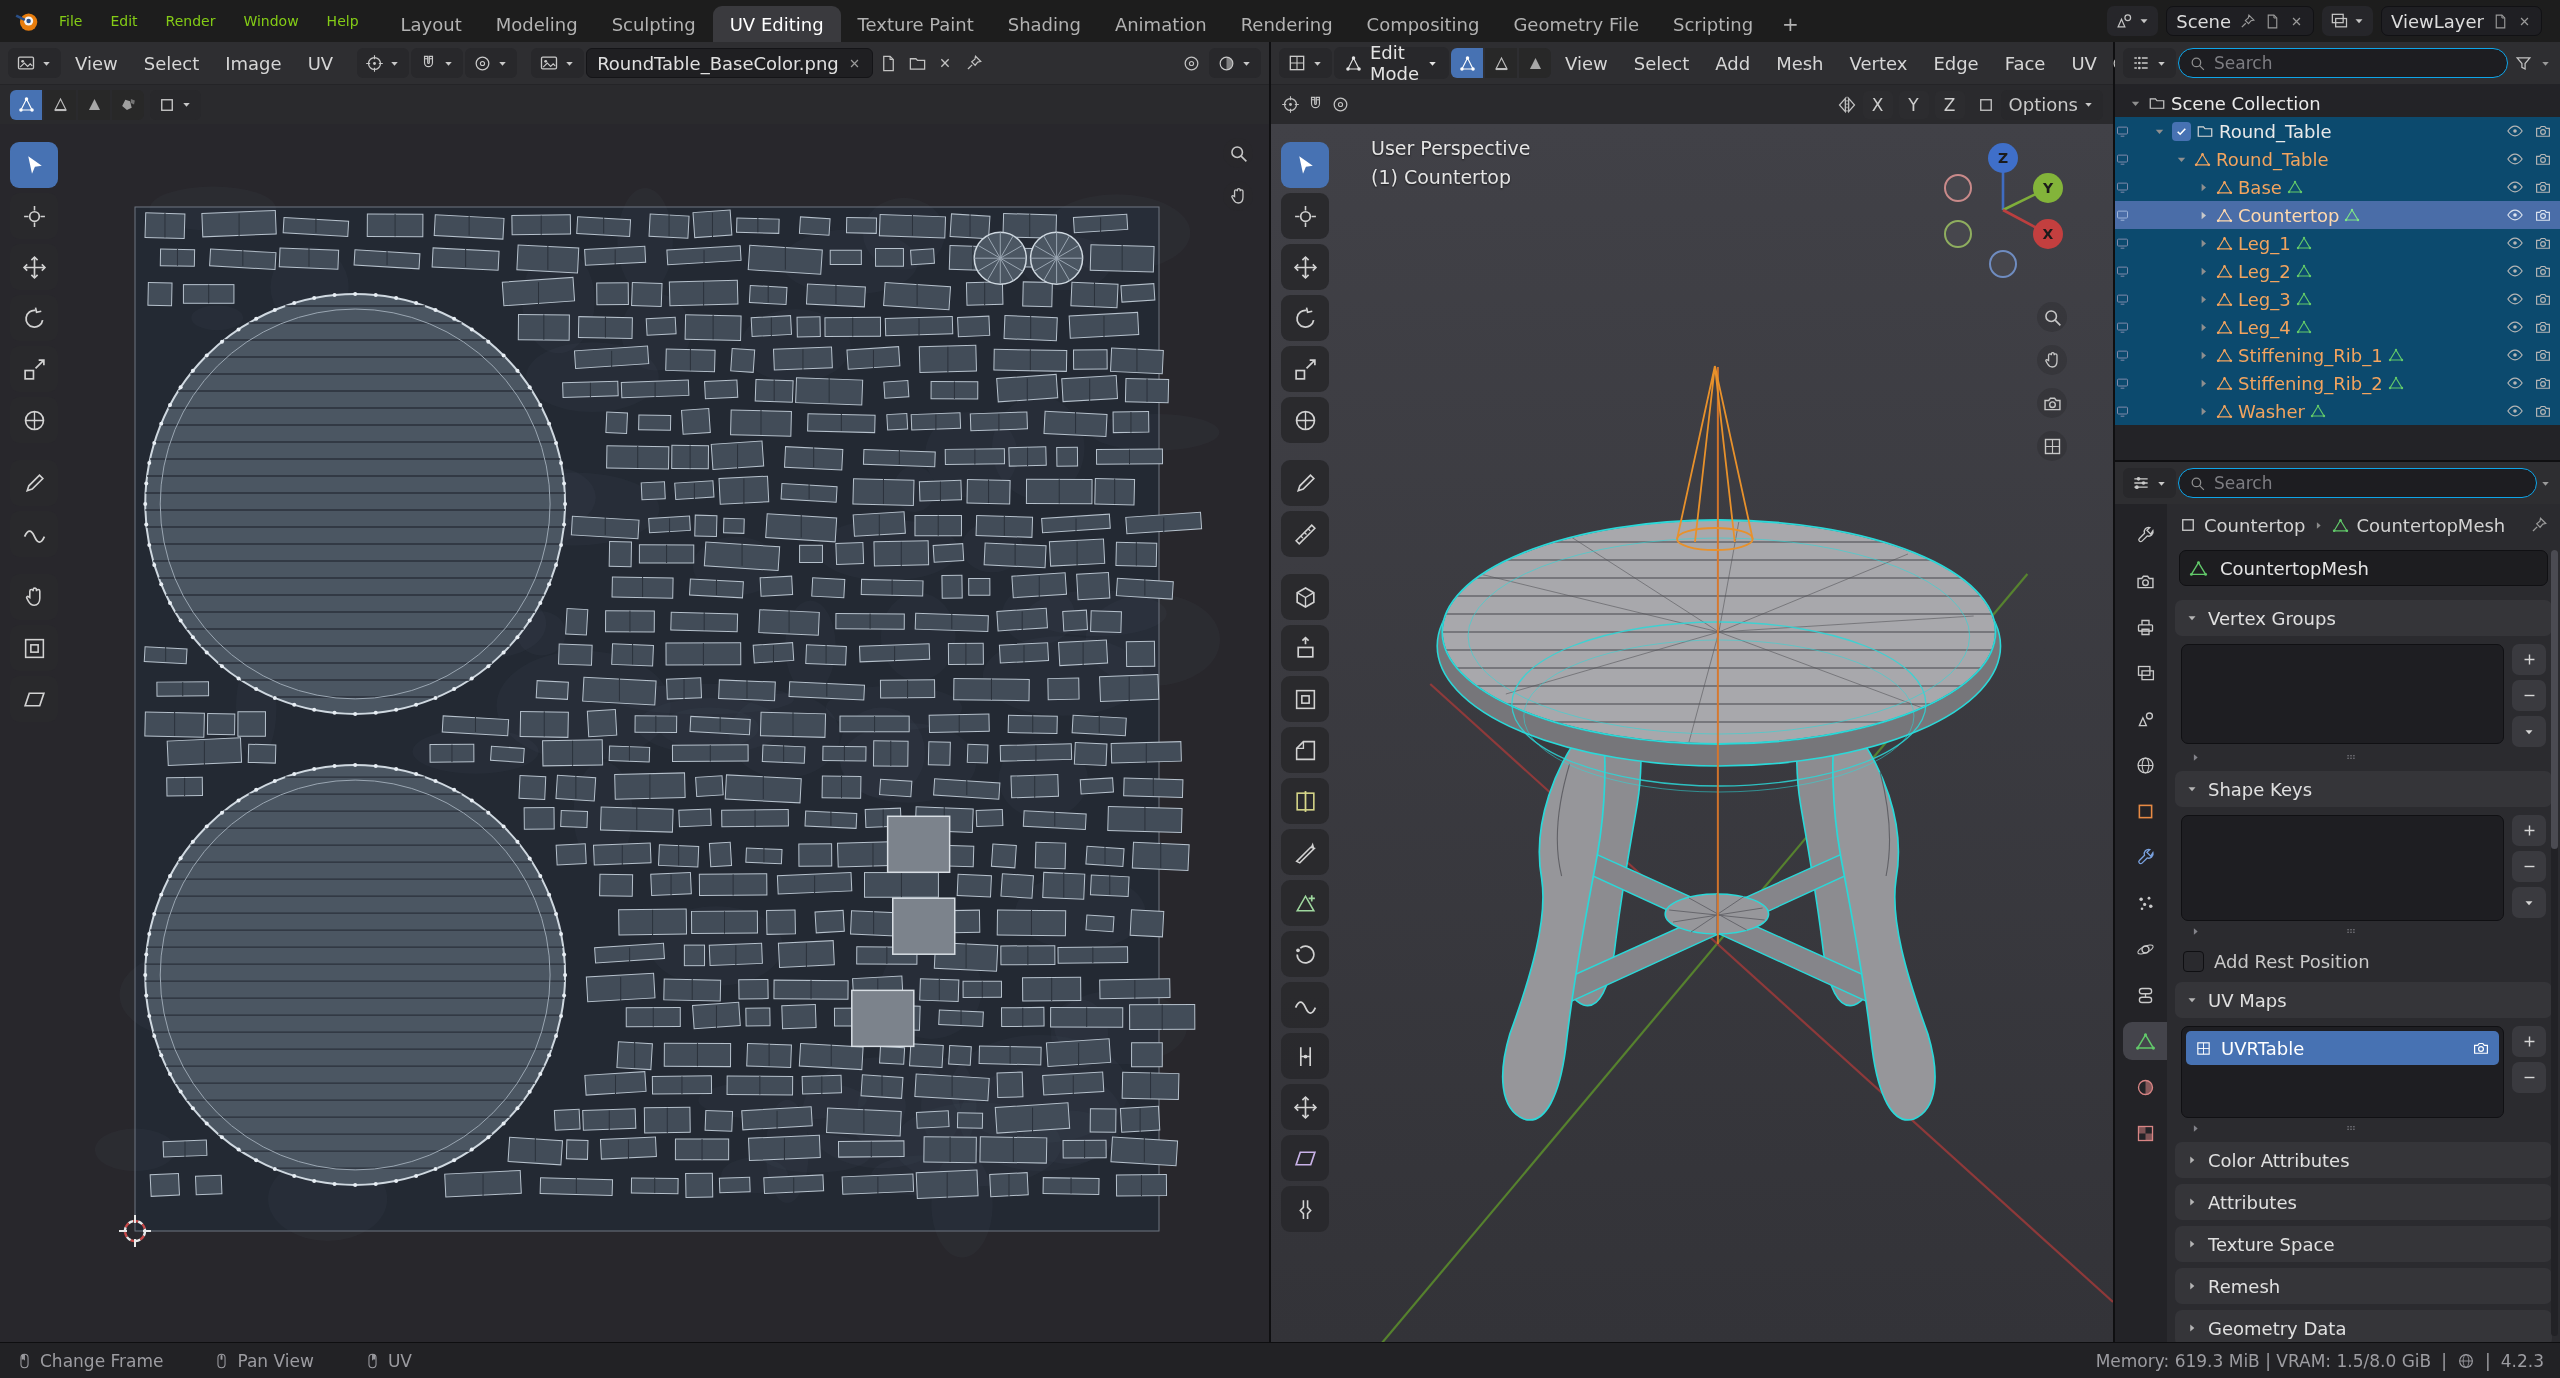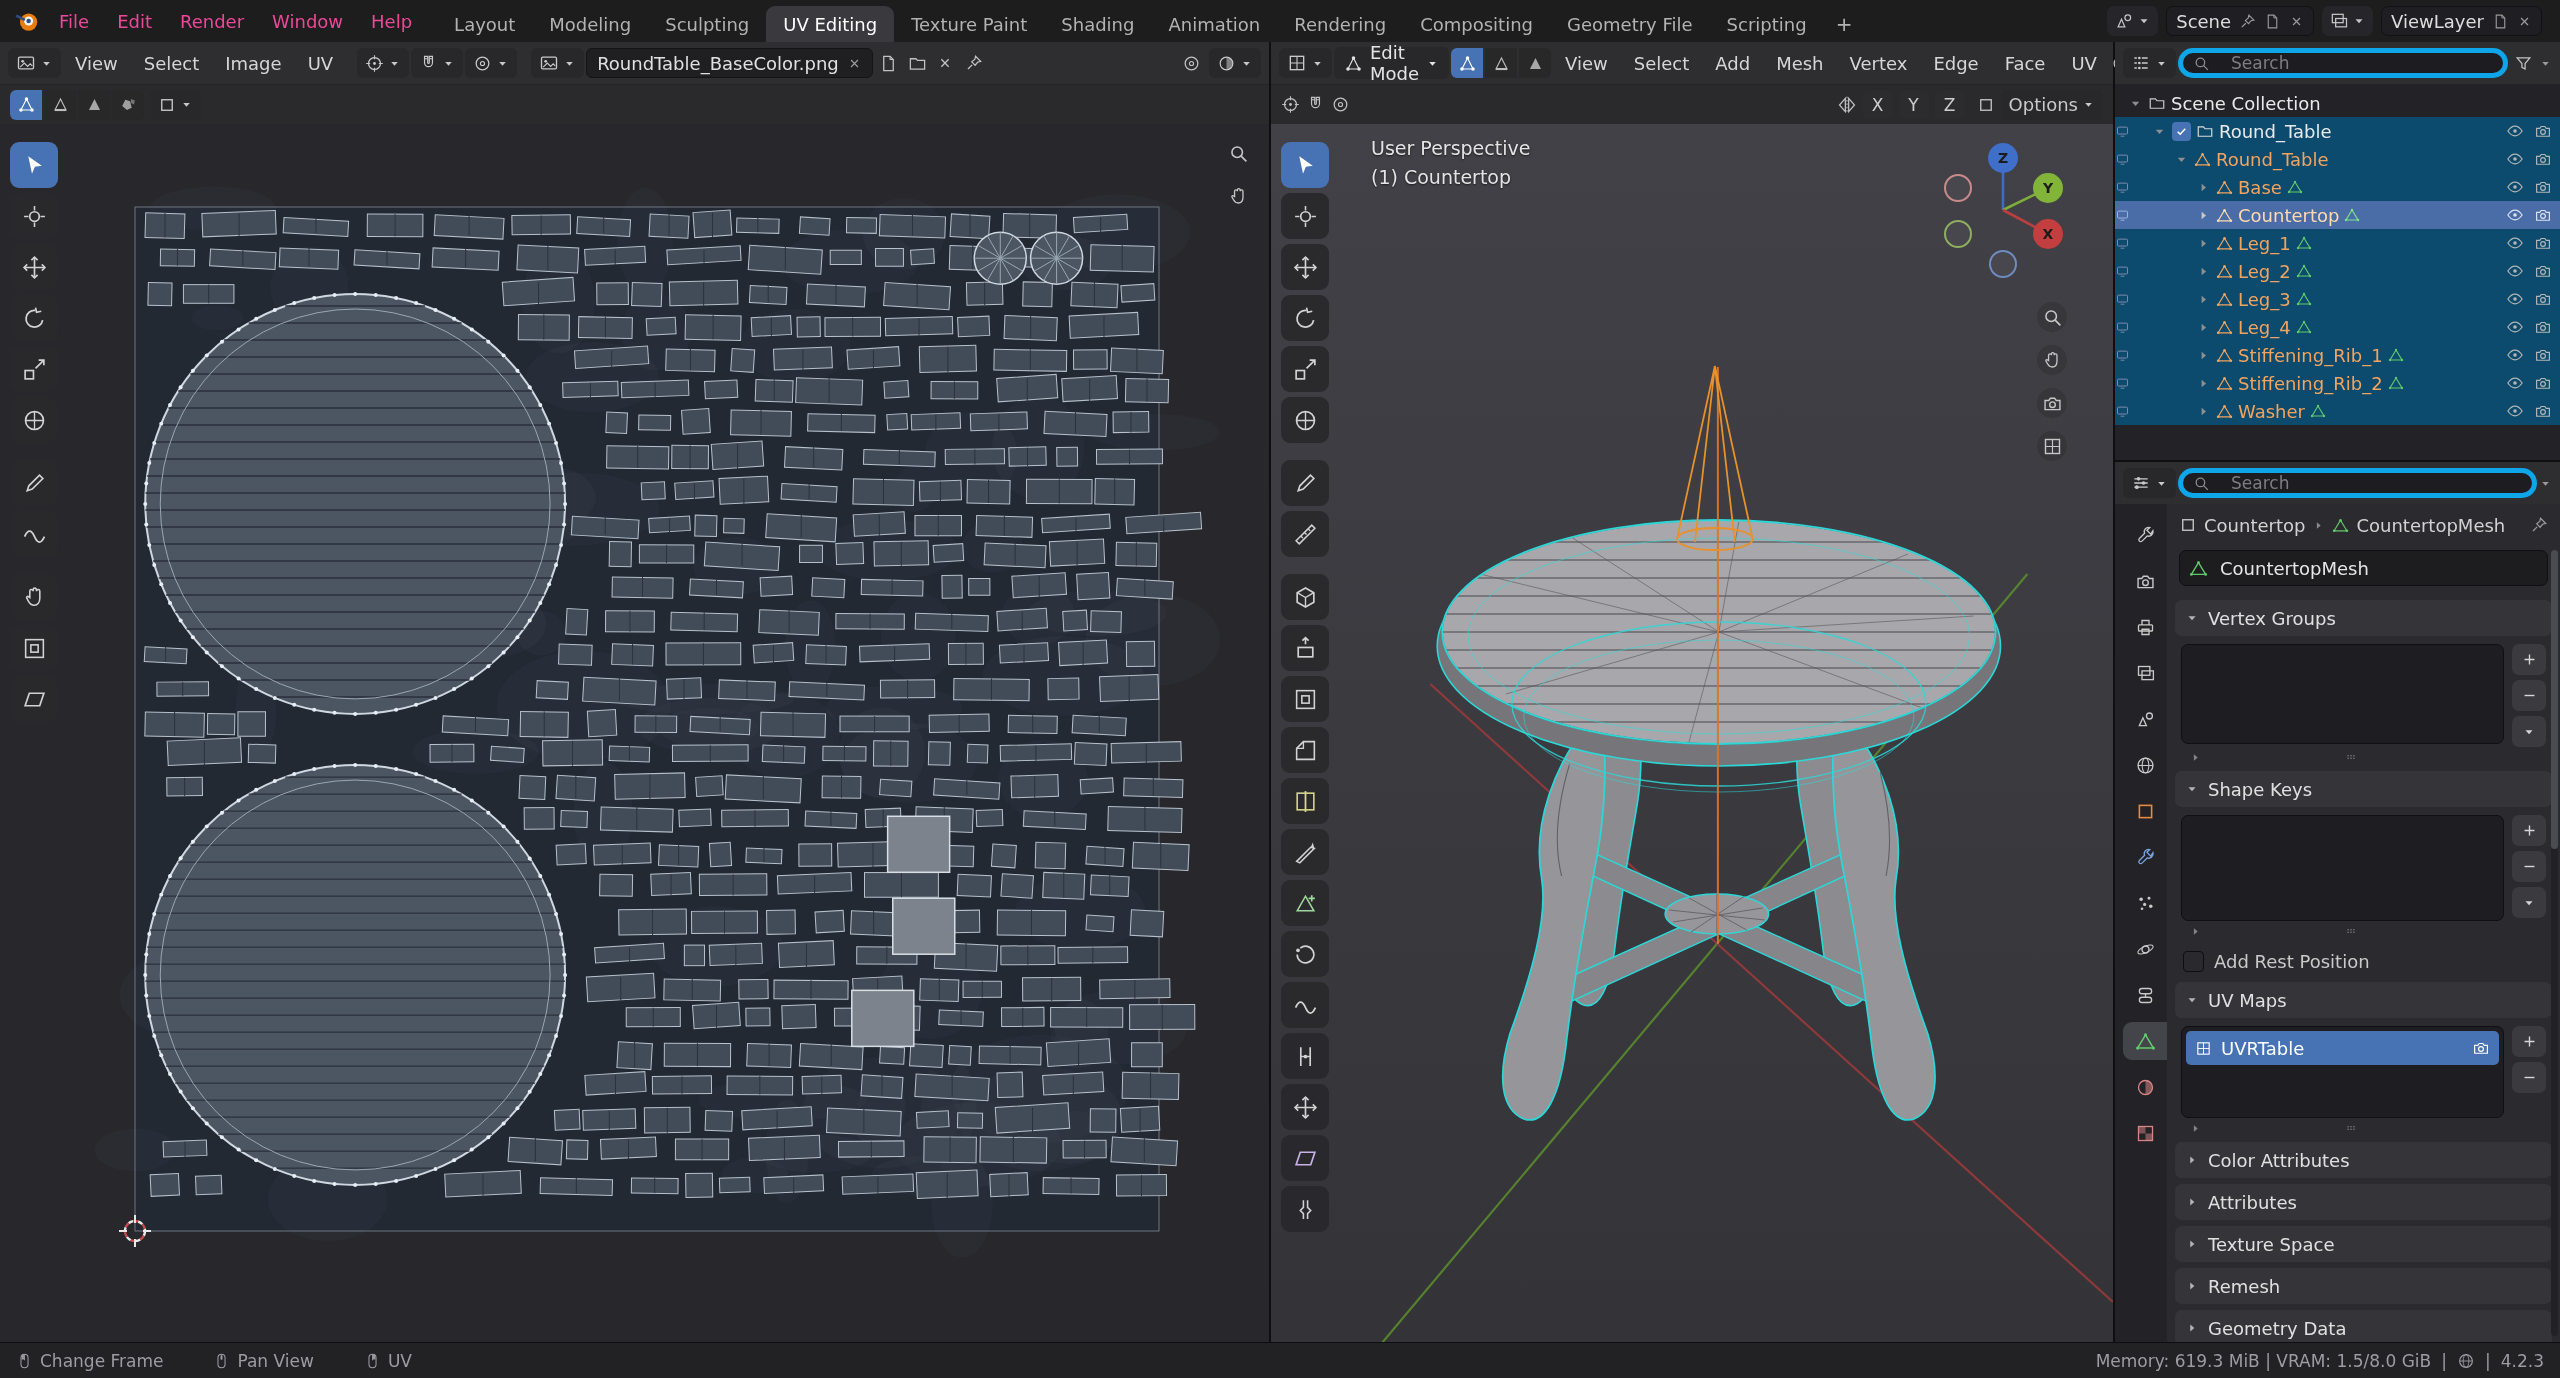--- a/index.html
+++ b/index.html
@@ -3,21 +3,21 @@
 <meta charset="utf-8">
 <style>
   *{margin:0;padding:0;box-sizing:border-box;-webkit-font-smoothing:antialiased}
   html,body{width:2560px;height:1378px;overflow:hidden;background:#151517;font-family:"DejaVu Sans",sans-serif;color:#c8c8c8}
   #root{position:absolute;inset:0;display:flex;flex-direction:column}
   .icon{display:inline-flex;align-items:center;justify-content:center;flex:none}
   .icon svg{display:block}
   
   .topbar{height:42px;background:#1d1d1d;display:flex;align-items:center;padding:0 10px;gap:2px;flex:none}
   .logo{width:34px;height:28px;display:flex;align-items:center;justify-content:center}
-  .menu{padding:0 13px;height:30px;display:flex;align-items:center;color:#ec4899;font-size:18px;border-radius:6px;cursor:default}
+  .menu{padding:0 13px;height:30px;display:flex;align-items:center;color:#84cc16;font-size:14px;border-radius:6px;cursor:default}
   .ws-tabs{display:flex;align-items:flex-end;height:100%;margin-left:10px}
   .ws-tab{padding:0 17px;height:36px;display:flex;align-items:center;color:#b2b2b2;font-size:18px;border-radius:9px 9px 0 0;cursor:default;white-space:nowrap}
   .ws-tab.active{background:#3a3a3e;color:#ffffff}
   .ws-add{padding:0 12px;color:#b2b2b2;font-size:20px;height:36px;display:flex;align-items:center}
   .tb-right{margin-left:auto;display:flex;align-items:center;gap:8px;padding-right:8px}
   .tb-btn{display:flex;align-items:center;gap:3px;background:#26262a;border-radius:7px;height:30px;padding:0 7px;color:#c5c5c5}
   .tb-pill{display:flex;align-items:center;gap:8px;background:#1f1f23;border:1px solid #111114;border-radius:7px;height:30px;padding:0 9px;color:#dddddd;font-size:18px}
   
   .workspace{flex:1;display:flex;gap:2px;background:#0f0f11;min-height:0}
   .uv-area{width:1269px;display:flex;flex-direction:column;background:#28272c;flex:none}
@@ -45,21 +45,21 @@
   
   .outliner{height:418px;background:#232327;display:flex;flex-direction:column;flex:none}
   .o-rows{padding-top:5px}
   .o-row{height:28px;display:flex;align-items:center;gap:5px;padding-right:8px;font-size:18px;position:relative}
   .o-row .lbl{white-space:nowrap}
   .o-ind{display:inline-block;flex:none}
   .sel{background:#0c4a6e}
   .active-row{background:#4a6da8}
   .c-coll{color:#e9e9e9}.c-obj{color:#f2a45f}.c-active{color:#ffd9ae}
   .o-right{margin-left:auto;display:flex;gap:10px;color:#b5b5b5}
-  .searchbox{flex:1;display:flex;align-items:center;gap:21px;background:#1d1d21;border:5px solid #0ea5e9;border-radius:15px;height:30px;padding:0 10px;color:#8d8d8d;min-width:0}
+  .searchbox{flex:1;display:flex;align-items:center;gap:8px;background:#1d1d21;border:1px solid #0ea5e9;border-radius:15px;height:30px;padding:0 10px;color:#8d8d8d;min-width:0}
   .searchbox input{flex:1;background:transparent;border:0;outline:0;color:#d8d8d8;font-size:17px;font-family:inherit;min-width:0}
   .searchbox input::placeholder{color:#7d7d82}
   
   .props{flex:1;background:#2b2b2f;display:flex;flex-direction:column;min-height:0}
   .pbody{flex:1;display:flex;min-height:0}
   .ptabs{width:52px;background:#232327;display:flex;flex-direction:column;align-items:flex-end;padding-top:12px;gap:8px;flex:none}
   .ptab{width:44px;height:38px;display:flex;align-items:center;justify-content:center;border-radius:9px 0 0 9px}
   .ptab.active{background:#44444b}
   .pcontent{flex:1;overflow:hidden;display:flex;flex-direction:column;min-width:0}
   .crumb{height:42px;display:flex;align-items:center;gap:7px;padding:0 12px;font-size:18px;color:#d2d2d2;flex:none}

